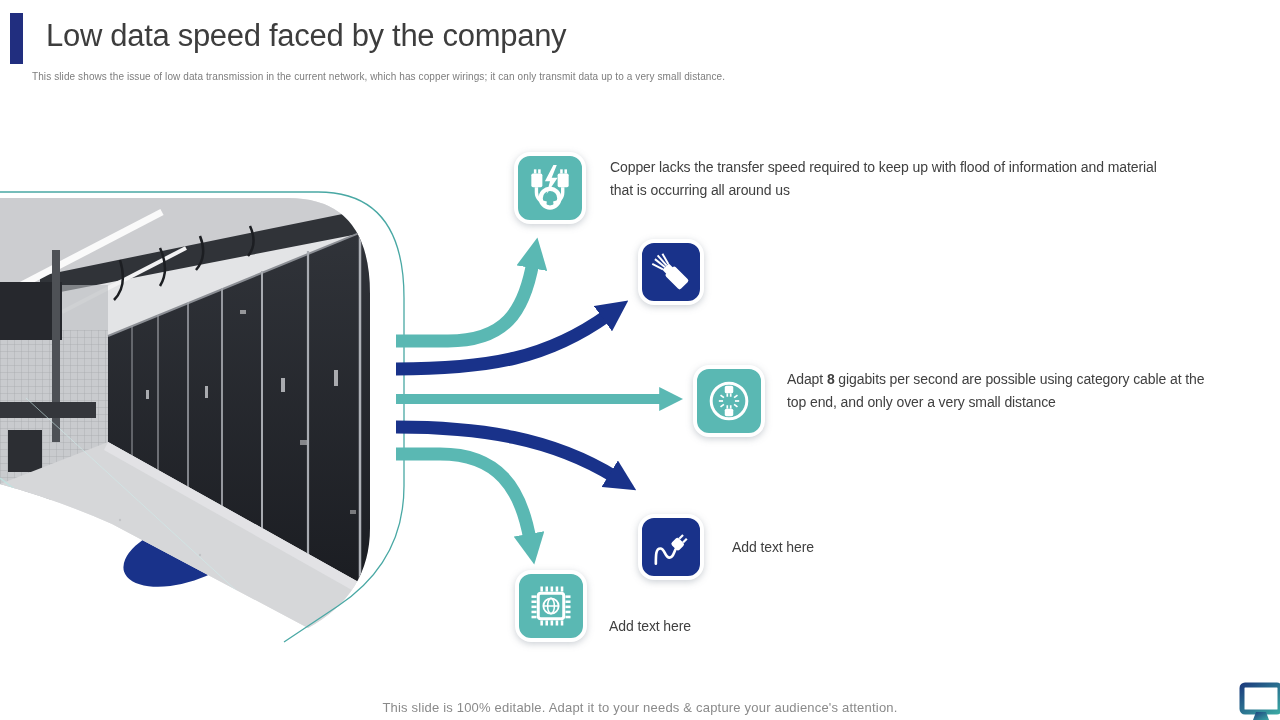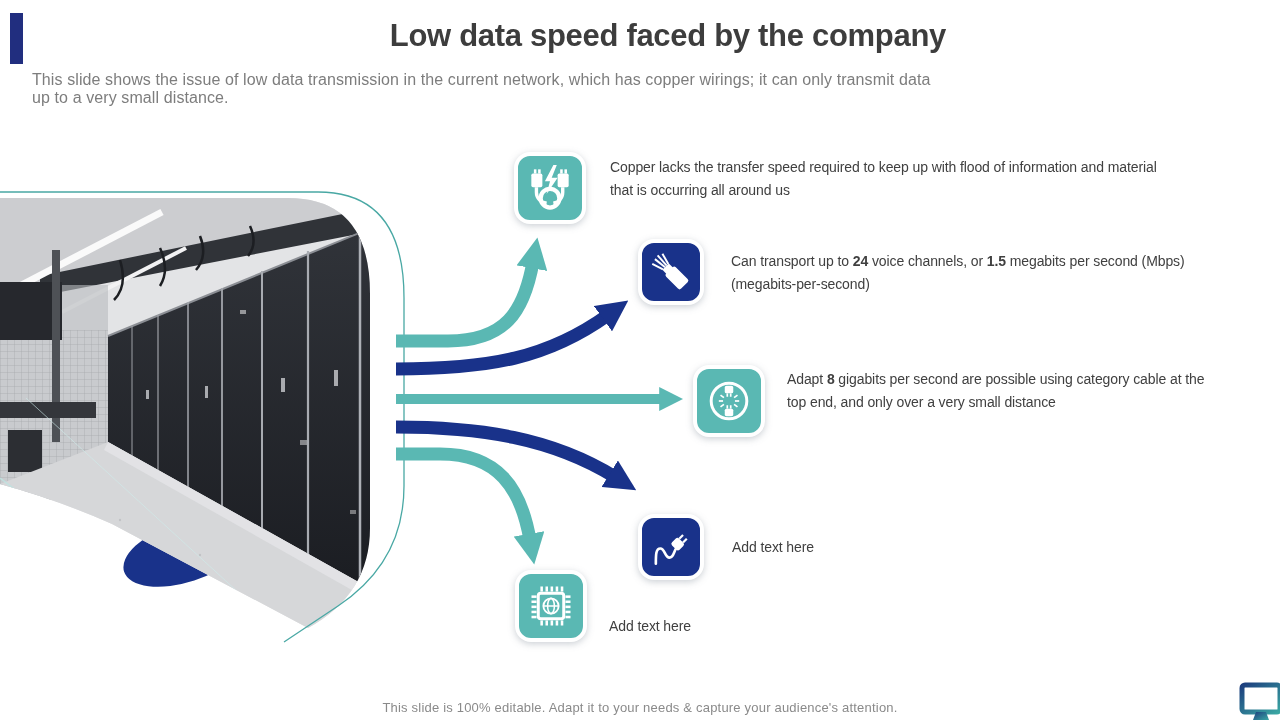--- a/index.html
+++ b/index.html
@@ -4,25 +4,25 @@
 <style>
   html,body{margin:0;padding:0;background:#ffffff;}
   #slide{
     position:relative;width:1280px;height:720px;background:#ffffff;
     font-family:"Liberation Sans", sans-serif;overflow:hidden;
   }
   
   #accentBar{position:absolute;left:10px;top:13px;width:13px;height:51px;background:var(--accent-bar,#212e7f);}
   #pageTitle{
     position:absolute;left:46px;top:18px;width:900px;
-    font-size:31px;font-weight:700;color:var(--text-dark,#3d3d3d);letter-spacing:-0.3px;text-align:right;
+    font-size:31px;font-weight:400;color:var(--text-dark,#3d3d3d);letter-spacing:-0.3px;
   }
   #subtitle{
     position:absolute;left:32px;top:71px;width:900px;
-    font-size:16px;color:var(--text-gray,#7d7d7d);letter-spacing:0.1px;
+    font-size:10px;color:var(--text-gray,#7d7d7d);letter-spacing:0.1px;
   }
   
   #footerNote{
     position:absolute;left:0;right:0;top:700px;text-align:center;
     font-size:13px;color:#8a8a8a;letter-spacing:0.2px;
   }
   
   #photoSvg{position:absolute;left:0;top:190px;}
   #arrowSvg{position:absolute;left:0;top:0;pointer-events:none;}
   .arrow-teal{stroke:var(--teal,#5ab8b3);fill:none;}
@@ -228,21 +228,20 @@
           <line x1="50" y1="40" x2="56" y2="40"></line>
         <line x1="50" y1="46" x2="56" y2="46"></line>
       </g>
       <circle cx="33" cy="33" r="9" stroke="#fff" stroke-width="2.2" fill="none"></circle>
       <ellipse cx="33" cy="33" rx="4" ry="9" stroke="#fff" stroke-width="1.8" fill="none"></ellipse>
       <line x1="24" y1="33" x2="42" y2="33" stroke="#fff" stroke-width="1.8"></line>
     </svg>
   </div>
 
   <div class="itemText" id="text1"><span>Copper lacks the transfer speed required to keep up with flood of information and material that is occurring all around us</span></div>
-  <div class="itemText" id="text2"><span>Can transport up to </span><span class="bold">24</span><span> voice channels, or </span><span class="bold">1.5</span><span> megabits per second (Mbps) (megabits-per-second)</span></div>
   <div class="itemText" id="text3"><span>Adapt </span><span class="bold">8</span><span> gigabits per second are possible using category cable at the top end, and only over a very small distance</span></div>
   <div class="itemText" id="text4"><span>Add text here</span></div>
   <div class="itemText" id="text5"><span>Add text here</span></div>
 
   <div id="footerNote">This slide is 100% editable. Adapt it to your needs &amp; capture your audience's attention.</div>
 
   <svg id="cornerLogo" width="50" height="40" viewBox="0 0 50 40">
     <defs>
       <linearGradient id="lg" x1="0" y1="0" x2="1" y2="1">
         <stop offset="0" stop-color="#1d3f7e"></stop>

